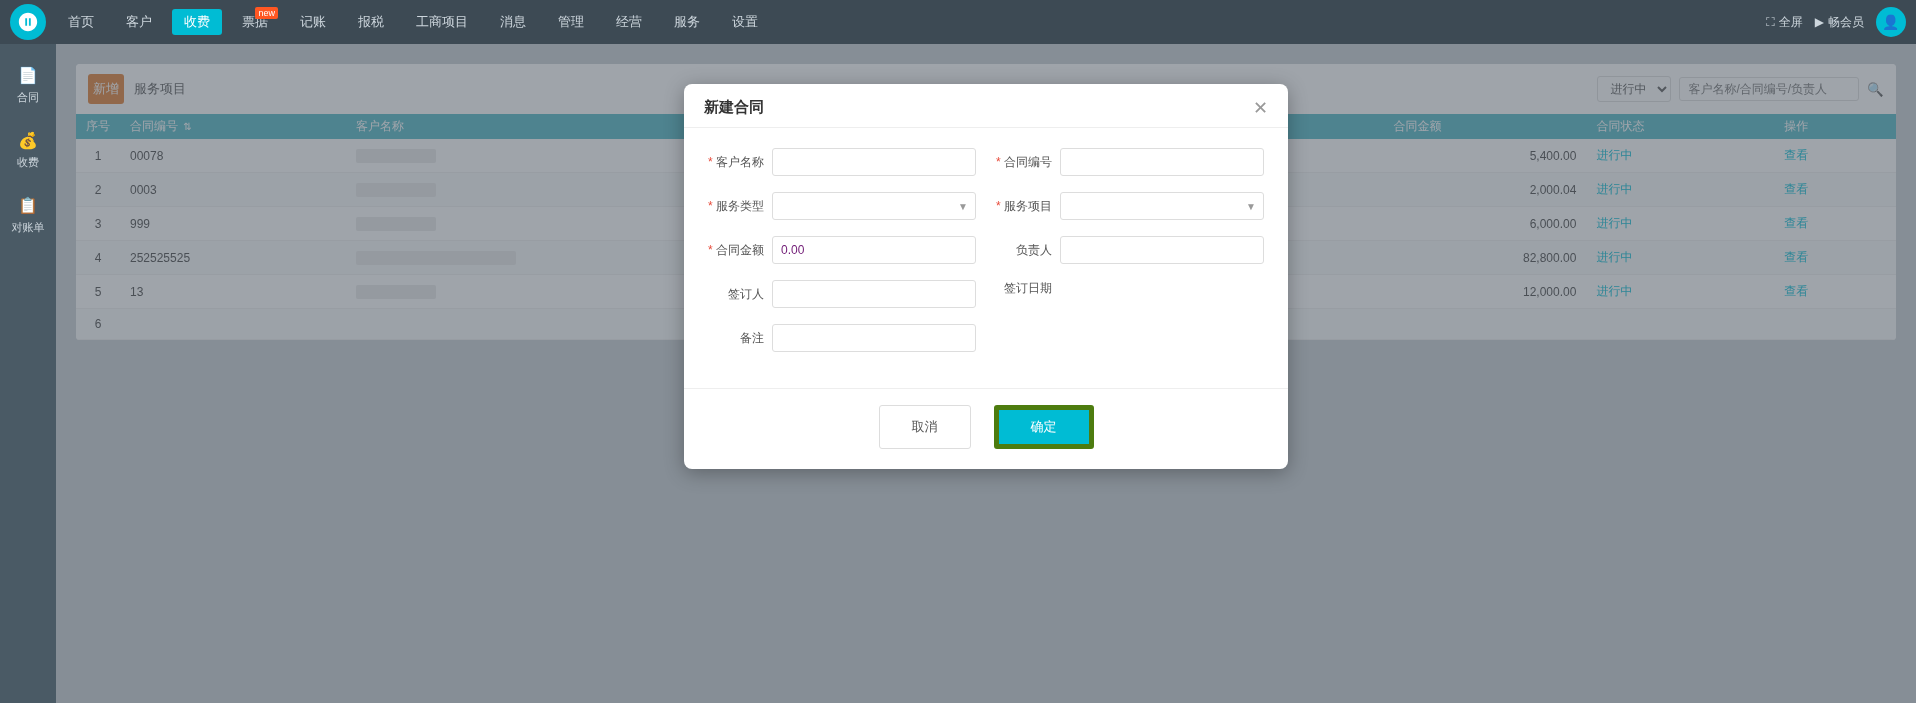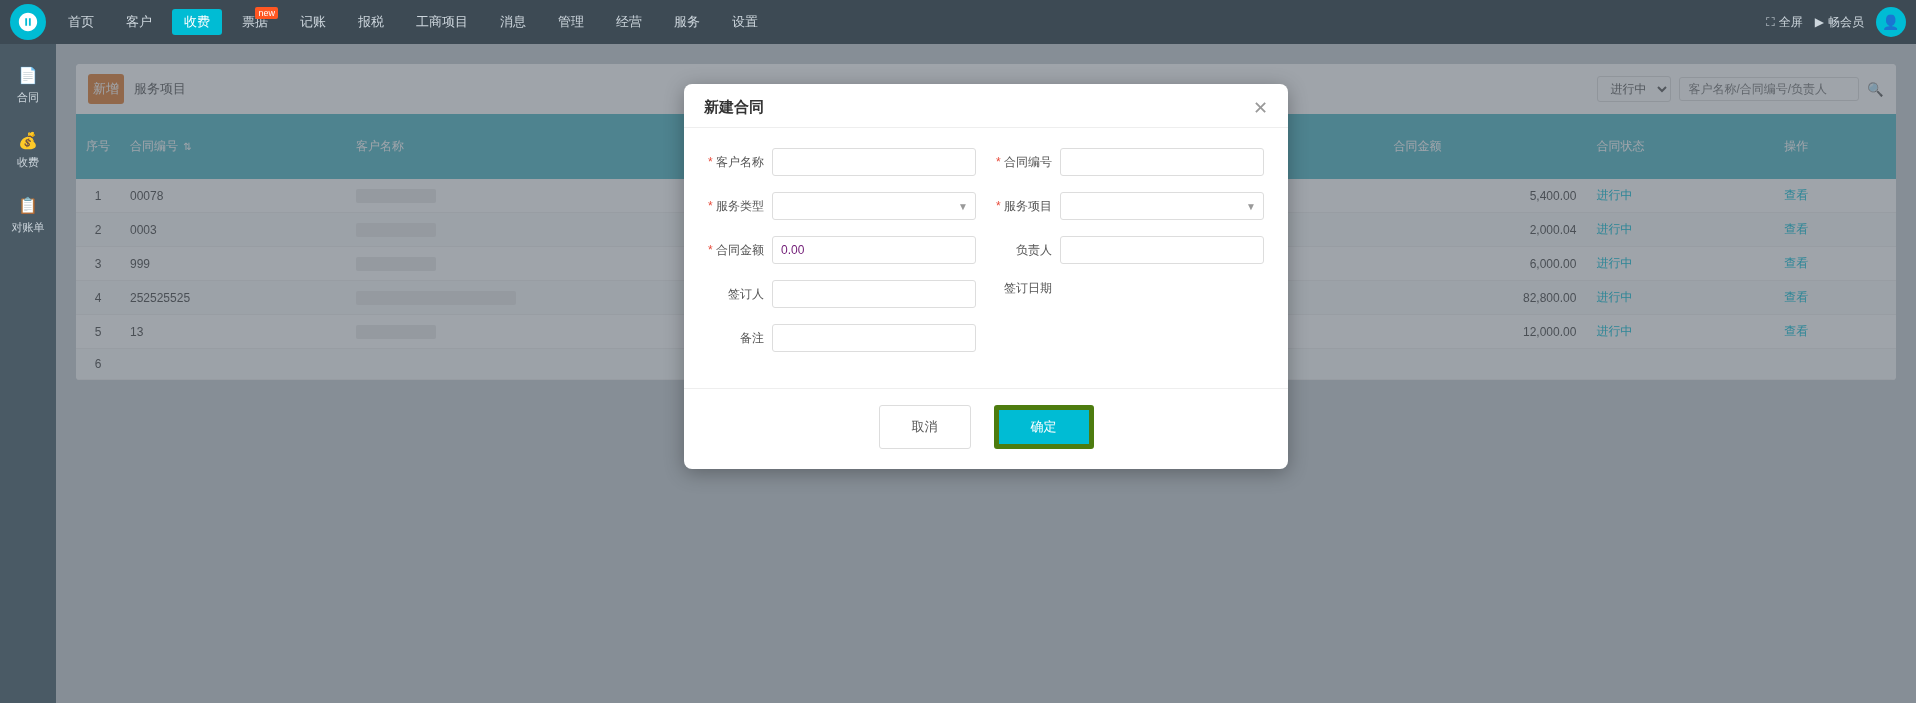--- a/index.html
+++ b/index.html
@@ -144,21 +144,21 @@
       color: #999;
     }
     .search-icon-btn {
       background: none; border: none; cursor: pointer; color: #999;
     }
 
     
     .data-table { width: 100%; border-collapse: collapse; }
     .data-table thead tr { background: #4db6c4; }
     .data-table thead th {
-      color: white; font-weight: normal; padding: 24px 10px;
+      color: white; font-weight: normal; padding: 4px 10px;
       text-align: left; font-size: 12px; white-space: nowrap;
     }
     .data-table thead th.sortable { cursor: pointer; }
     .data-table thead th .sort-arrow { font-size: 10px; margin-left: 2px; }
     .data-table tbody tr { border-bottom: 1px solid #f0f0f0; }
     .data-table tbody tr:nth-child(even) { background: #f8fafa; }
     .data-table tbody td { padding: 8px 10px; font-size: 12px; color: #444; }
     .data-table .td-index { text-align: center; width: 40px; }
     .data-table .td-action { color: #00bcd4; cursor: pointer; }
     .data-table .td-status { color: #00bcd4; }

